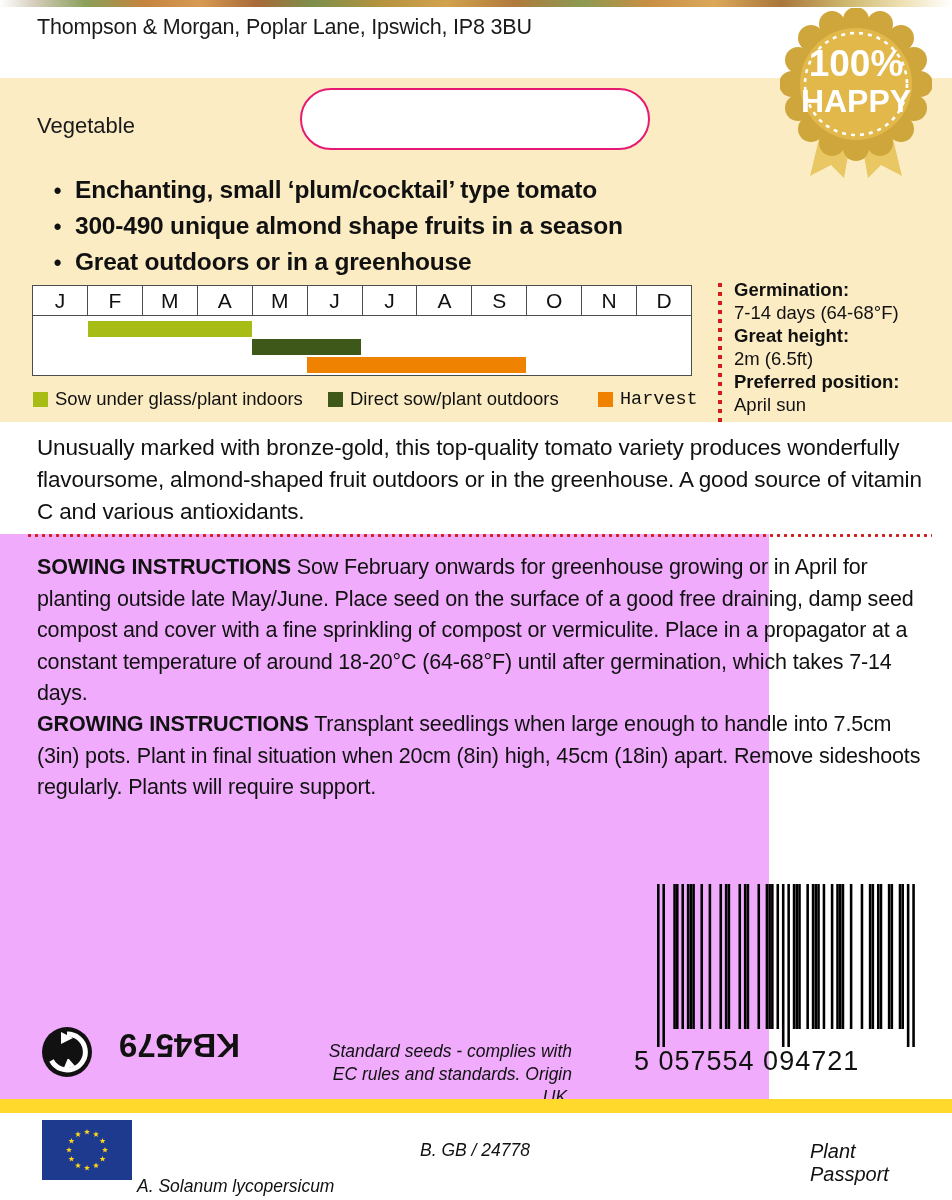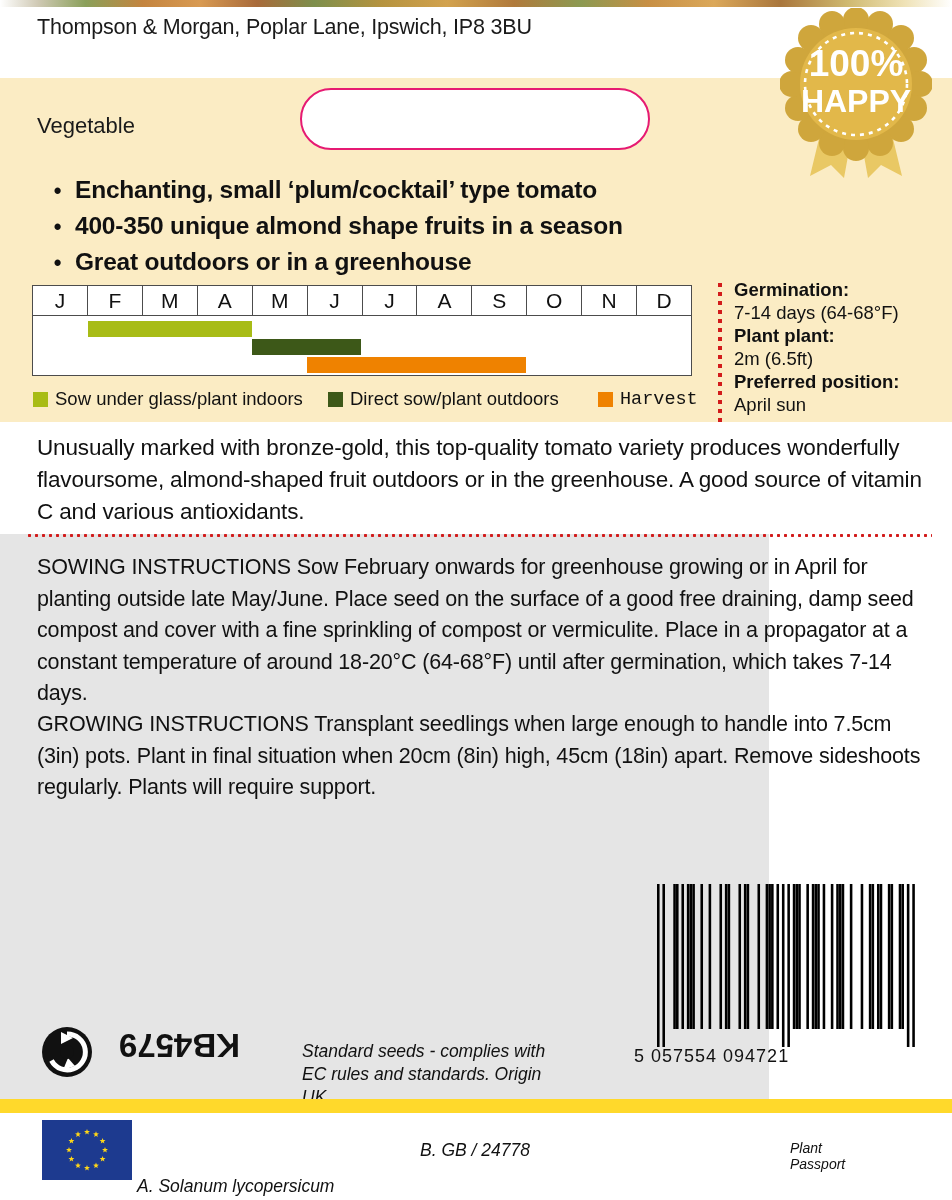--- a/index.html
+++ b/index.html
@@ -6,21 +6,21 @@
   * { box-sizing: border-box; margin: 0; padding: 0; }
   html, body {
     width: 952px; height: 1200px;
     font-family: "Liberation Sans", sans-serif;
     background: #ffffff;
     overflow: hidden;
   }
   .packet {
     position: relative;
     width: 769px; height: 1200px;
-    background: #e5e5e5;
+    background: #f0abfc;
   }
 
   
   .top-strip {
     position: absolute; top: 0; left: 0;
     width: 952px; height: 7px;
     background: linear-gradient(90deg,
       #ffffff 0%, #cfc9b4 4%, #8aa05a 9%, #c4843f 15%,
       #d89a52 21%, #a86a3a 27%, #7d8f4c 33%, #b5933f 40%,
       #d2a24e 47%, #b07a3c 54%, #8c9a52 61%, #c78f44 68%,
@@ -191,21 +191,21 @@
 
   
   .instr {
     position: absolute; left: 37px;
     width: 893px;
     font-size: 21.5px;
     line-height: 31.5px;
     color: #111111;
     letter-spacing: -0.15px;
   }
-  .instr b { font-weight: normal; text-align: right; }
+  .instr b { font-weight: bold; text-align: right; }
 
   
   .recycle {
     position: absolute; left: 41px; top: 1026px;
     width: 52px; height: 52px;
   }
   .code-rot-holder {
     position: absolute; left: 110px; top: 1024px;
     width: 130px; height: 42px;
   }
@@ -219,31 +219,32 @@
     white-space: nowrap;
   }
 
   .std-seeds {
     position: absolute; left: 302px; top: 1040px;
     width: 270px;
     font-size: 17.5px;
     font-style: italic;
     line-height: 23px;
     color: #111111;
+    text-align: right;
   }
 
   
   .barcode {
     position: absolute; left: 657px; top: 884px;
     width: 258px; height: 163px;
   }
   .barcode-digits {
     position: absolute; left: 634px; top: 1046px;
     width: 290px; height: 32px;
-    font-size: 18px;
+    font-size: 27px;
     color: #111111;
     letter-spacing: 1px;
     white-space: nowrap;
   }
 
   
   .yellow-band {
     position: absolute; left: 0; top: 1099px;
     width: 952px; height: 14px;
     background: #ffd92b;
@@ -260,22 +261,22 @@
   }
   .pp-a {
     position: absolute; left: 137px; top: 1176px;
     font-size: 17.5px; font-style: italic; color: #111111;
   }
   .pp-b {
     position: absolute; left: 420px; top: 1140px;
     font-size: 17.5px; font-style: italic; color: #111111;
   }
   .pp-c {
-    position: absolute; left: 790px; top: 1140px;
-    font-size: 14px; font-style: italic; color: #111111;
+    position: absolute; left: 810px; top: 1140px;
+    font-size: 20px; font-style: italic; color: #111111;
   }
 </style>
 </head>
 <body>
 
 <div class="packet">
 
   <div class="top-strip"></div>
 
   <div class="header">
@@ -323,21 +324,21 @@
     </svg>
   </div>
 
   <div class="bullets">
     <div class="bullet">
       <span class="dot">•</span>
       <span>Enchanting, small ‘plum/cocktail’ type tomato</span>
     </div>
     <div class="bullet">
       <span class="dot">•</span>
-      <span>400-350 unique almond shape fruits in a season</span>
+      <span>300-490 unique almond shape fruits in a season</span>
     </div>
     <div class="bullet">
       <span class="dot">•</span>
       <span>Great outdoors or in a greenhouse</span>
     </div>
   </div>
 
   <div class="cal-wrap">
     <div class="cal-months" id="cal-months">
         <div class="cal-month">J</div>
@@ -390,21 +391,21 @@
       <i></i>
       <i></i>
       <i></i>
       <i></i>
       <i></i>
     </div>
 
   <div class="info" id="info-panel">
       <div class="info-label">Germination:</div>
       <div class="info-value">7-14 days (64-68°F)</div>
-      <div class="info-label">Plant plant:</div>
+      <div class="info-label">Great height:</div>
       <div class="info-value">2m (6.5ft)</div>
       <div class="info-label">Preferred position:</div>
       <div class="info-value">April sun</div>
     </div>
 
   <div class="desc">
     <p>Unusually marked with bronze-gold, this top-quality tomato variety produces wonderfully flavoursome, almond-shaped fruit outdoors or in the greenhouse. A good source of vitamin C and various antioxidants.</p>
   </div>
 
   <div class="h-dots" style="top:534px"></div>

